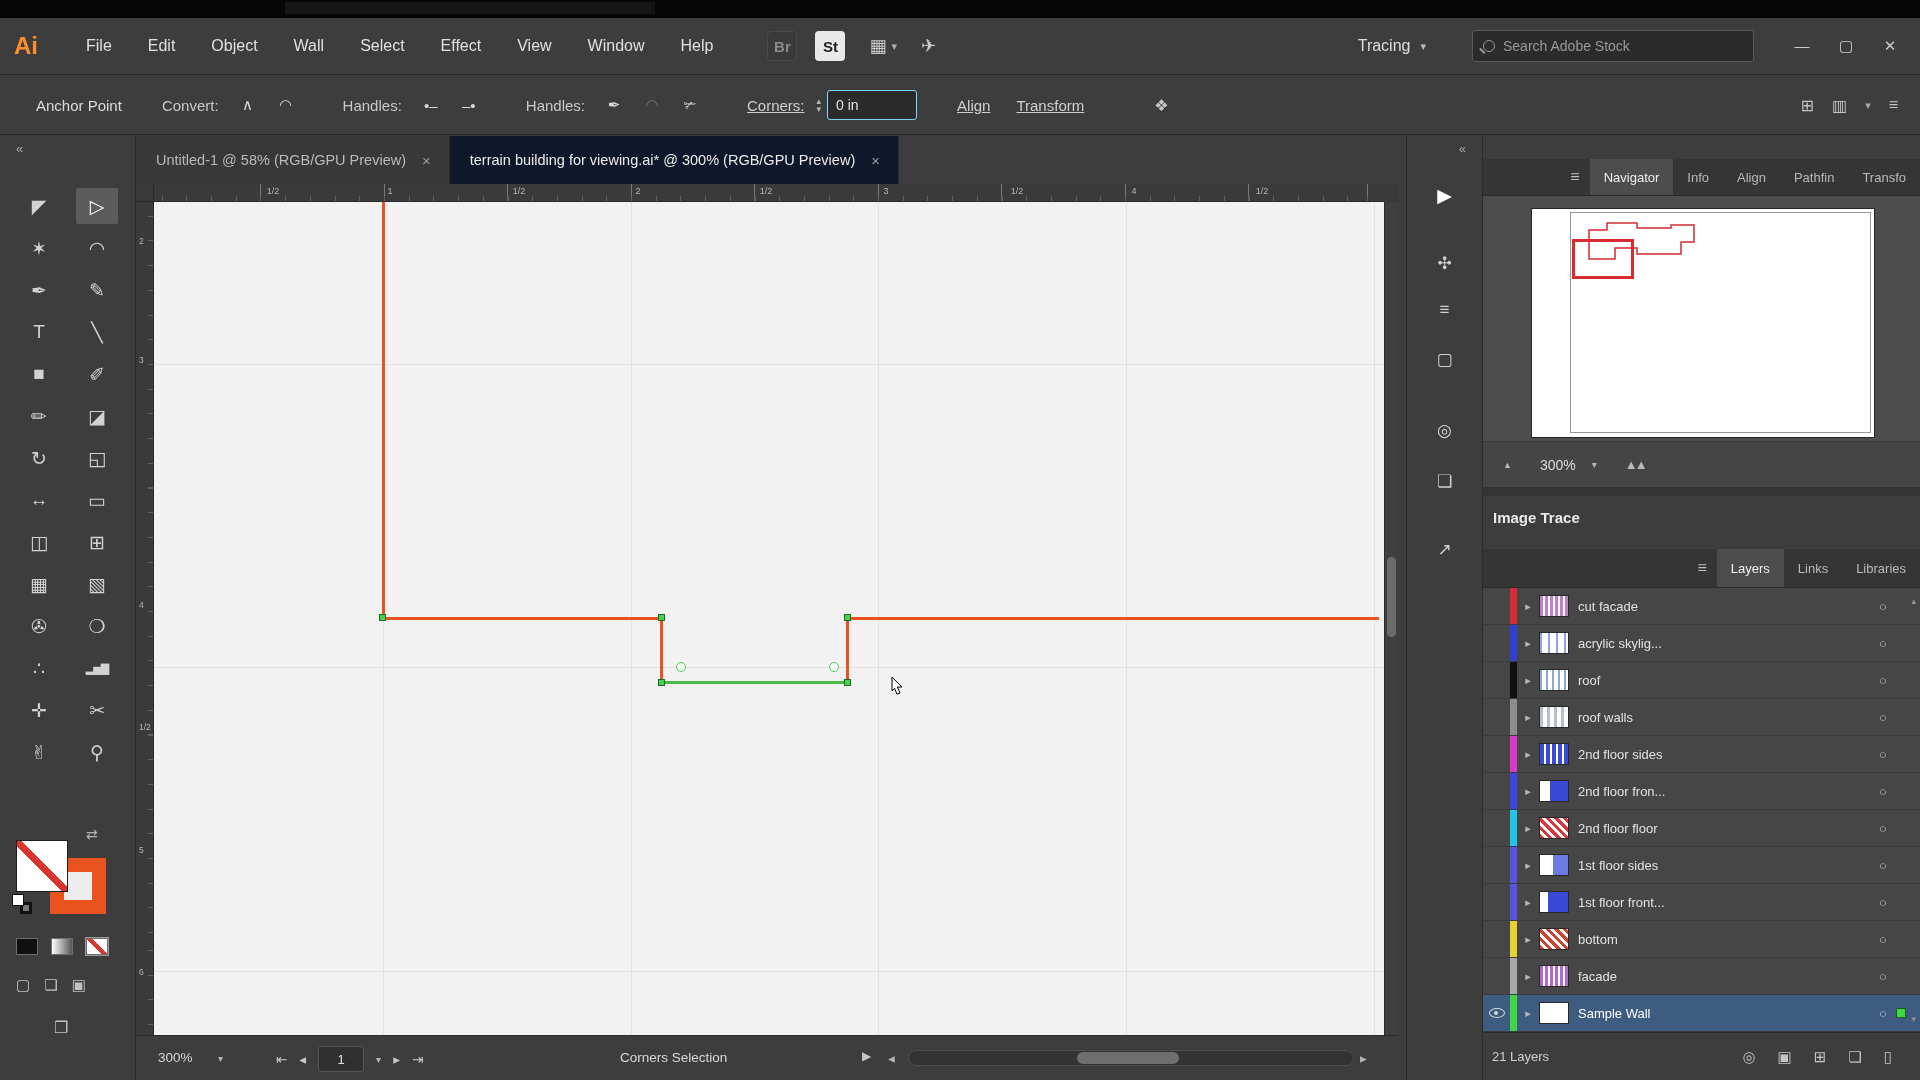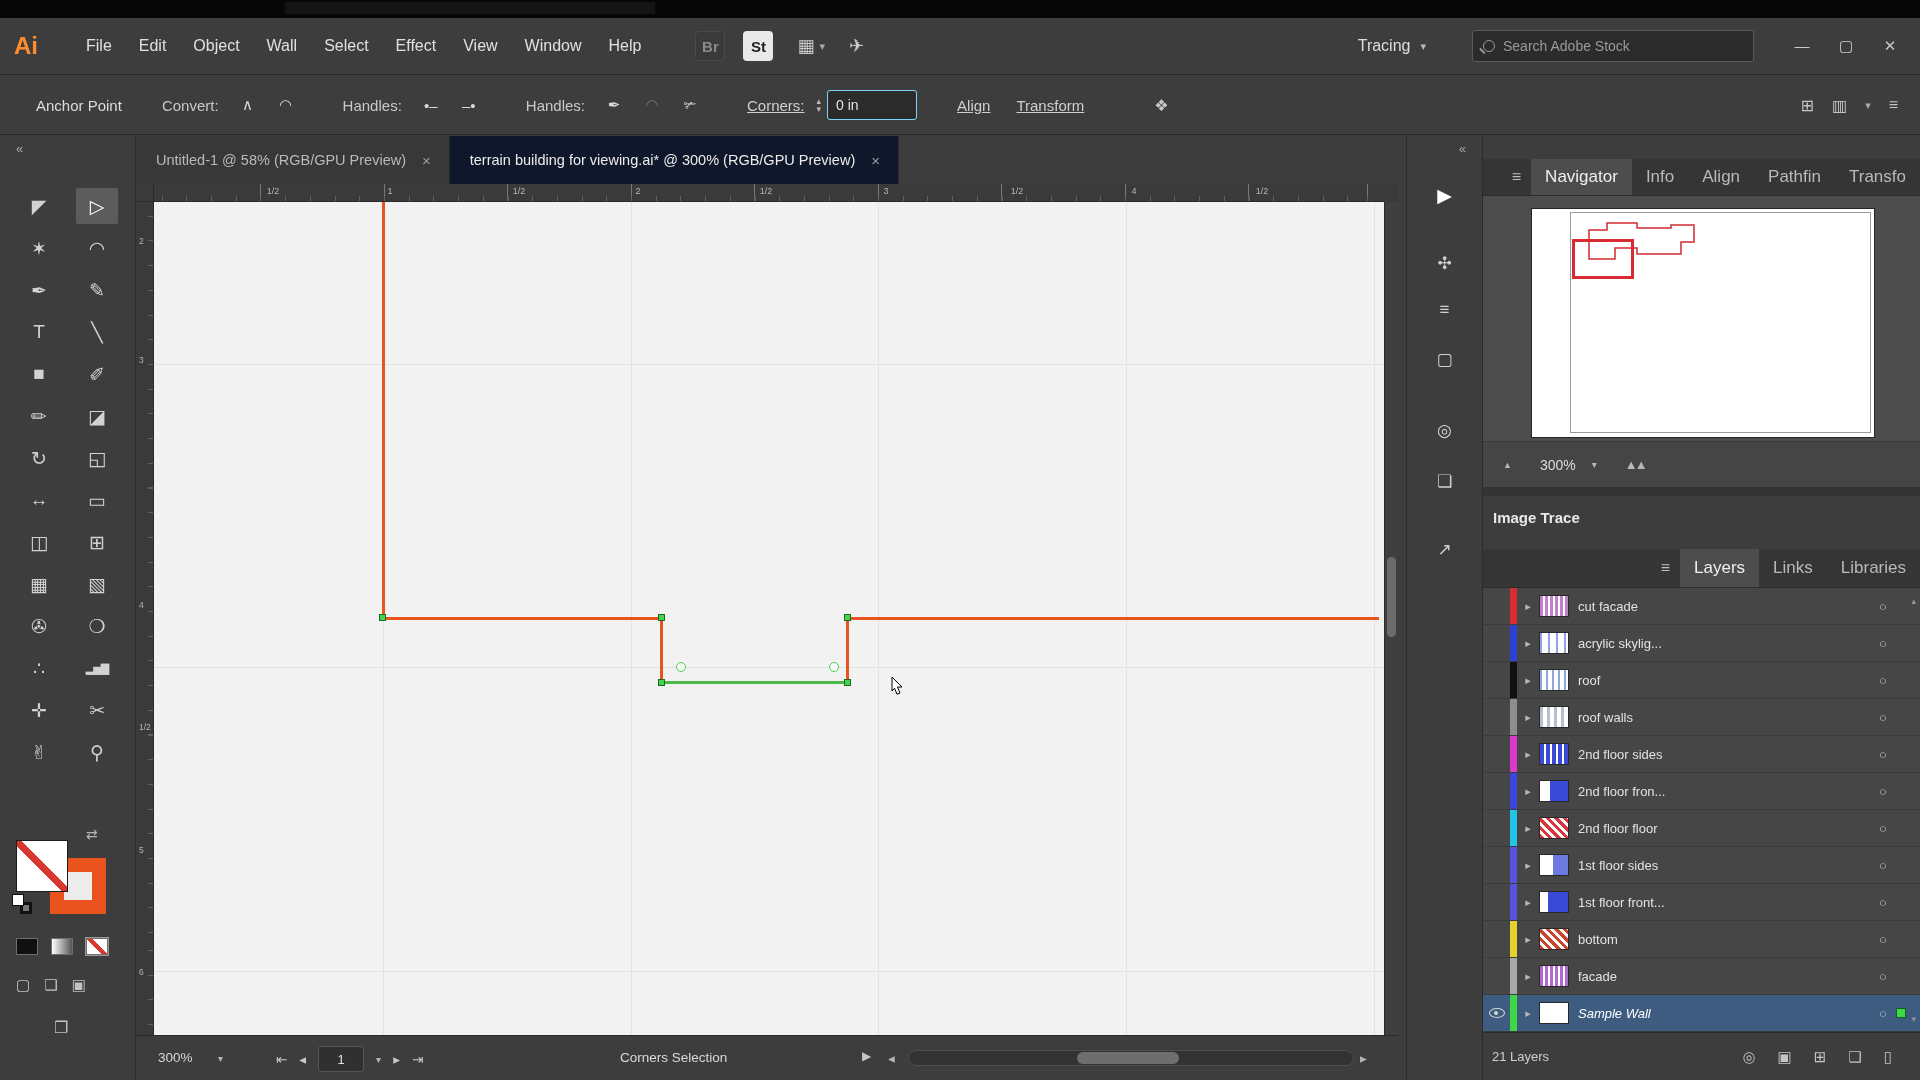--- a/index.html
+++ b/index.html
@@ -9,21 +9,21 @@
     background:#3d3d3d; font-family:"Liberation Sans","DejaVu Sans",sans-serif;
     color:#cfcfcf; user-select:none;
   }
   
   #top-strip { position:absolute; left:0; top:0; width:100%; height:18px; background:#060606; }
   #top-strip .artifact { position:absolute; left:285px; top:2px; width:370px; height:12px; background:#151515; }
   
   #menubar { position:absolute; left:0; top:18px; width:100%; height:57px; background:#3d3d3d;
     border-bottom:1px solid #2a2a2a; display:flex; align-items:center; }
   .ai-logo { margin-left:14px; width:46px; font-weight:bold; font-size:24px; color:var(--ai-orange,#ff8d2e); }
-  .menus { display:flex; gap:27px; margin-left:26px; font-size:16px; color:#e0e0e0; }
+  .menus { display:flex; gap:36px; margin-left:26px; font-size:16px; color:#e0e0e0; }
   .menu-item { cursor:default; }
   .badge { width:30px; height:30px; border-radius:4px; display:flex; align-items:center; justify-content:center;
     font-size:15px; font-weight:bold; }
   .badge.br { background:#3a3a3a; color:#8a8a8a; border:1px solid #4a4a4a; margin-left:54px; }
   .badge.st { background:#e9e9e9; color:#222; margin-left:18px; }
   .mb-icon { color:#c9c9c9; font-size:18px; margin-left:24px; }
   .mb-chev { color:#aaa; font-size:11px; margin-left:5px; }
   .workspace { margin-left:auto; display:flex; align-items:center; gap:10px; color:#ddd; font-size:16px; }
   .workspace .chev { font-size:11px; color:#bbb; }
   .searchbox { width:282px; height:32px; background:#2b2b2b; border:1px solid #5a5a5a; border-radius:3px;
@@ -138,41 +138,41 @@
   .strip-expand { position:absolute; right:16px; top:5px; color:#a8a8a8; font-size:13px; }
   .strip-icon { position:absolute; left:50%; transform:translateX(-50%); color:#cfcfcf; font-size:17px; }
   .strip-icon.big { font-size:19px; color:#fff; }
   
   #panels { position:absolute; left:1483px; top:136px; right:0; bottom:0; background:#3d3d3d; display:flex;
     flex-direction:column; }
   .pgap1 { height:23px; } .pgap2 { height:9px; background:#343434; } .pgap3 { height:10px; }
   .ptabs { height:37px; display:flex; align-items:stretch; background:#353535; border-bottom:1px solid #2b2b2b;
     overflow:hidden; }
   .ptabs.layers-tabs { height:39px; }
-  .ptab { padding:0 14px; display:flex; align-items:center; font-size:17px; color:#b9b9b9; white-space:nowrap; }
+  .ptab { padding:0 14px; display:flex; align-items:center; font-size:13px; color:#b9b9b9; white-space:nowrap; }
   .ptab.active { background:#4d4d4d; color:#efefef; }
   .pmenu { margin-left:auto; margin-right:10px; align-self:center; color:#c0c0c0; font-size:16px; }
   .nav-body { height:245px; position:relative; background:#4d4d4d; }
   .nav-preview { position:absolute; left:48px; top:12px; width:344px; height:230px; background:#fff;
     border:1px solid #262626; }
   .nav-artboard { position:absolute; left:38px; top:3px; right:3px; bottom:4px; border:1px solid #9a9a9a; }
   .nav-proxy { position:absolute; left:40px; top:30px; width:62px; height:40px; border:3px solid #da2a31; }
   .nav-outline { position:absolute; left:52px; top:8px; }
   .nav-zoom { height:46px; display:flex; align-items:center; background:#454545; border-top:1px solid #3a3a3a;
     color:#ddd; font-size:14px; }
   .mtn-small { margin-left:20px; font-size:9px; color:#b8b8b8; }
   .zoom-val { margin-left:28px; }
   .zoom-chev { margin-left:16px; font-size:10px; color:#b8b8b8; }
   .mtn-big { margin-left:28px; font-size:13px; color:#b8b8b8; letter-spacing:-3px; }
   .trace-bar { height:43px; display:flex; align-items:center; background:#3d3d3d; }
   .trace-title { margin-left:10px; font-size:15px; font-weight:bold; color:#eaeaea; }
   .layers-list { height:444px; background:#464646; position:relative; }
   .lrow { height:37px; display:flex; align-items:center; border-bottom:1px solid #3b3b3b; }
   .lrow.selected { background:var(--layer-selected-bg,#3d5c80); }
-  .lrow.selected .l-name { color:#fff;font-style:italic; }
+  .lrow.selected .l-name { color:#fff; }
   .l-eye { width:27px; display:flex; justify-content:center; flex:none; }
   .eye { width:16px; height:10px; border:1.5px solid #d5d5d5; border-radius:50%; position:relative; visibility:hidden; }
   .eye::after { content:""; position:absolute; left:4.5px; top:1.8px; width:4px; height:4px; border-radius:50%;
     background:#d5d5d5; }
   .lrow.selected .eye { visibility:visible; }
   .l-color { width:7px; align-self:stretch; flex:none; }
   .l-chev { width:22px; text-align:center; color:#b8b8b8; font-size:11px; flex:none; }
   .l-thumb { width:30px; height:22px; background:#fff; border:1px solid #282828; flex:none; }
   .l-name { margin-left:9px; font-size:13px; color:#e2e2e2; flex:1; white-space:nowrap; overflow:hidden; }
   .l-target { width:18px; text-align:center; color:#cccccc; font-size:13px; flex:none; margin-right:4px; }

